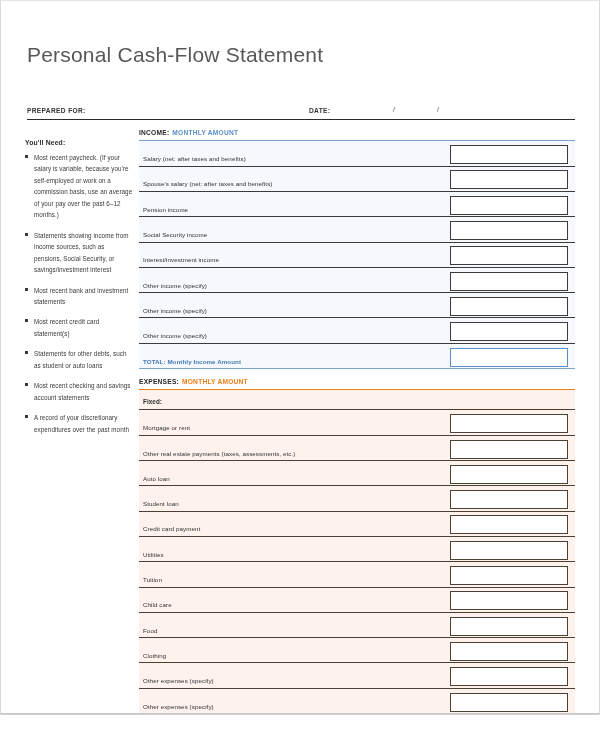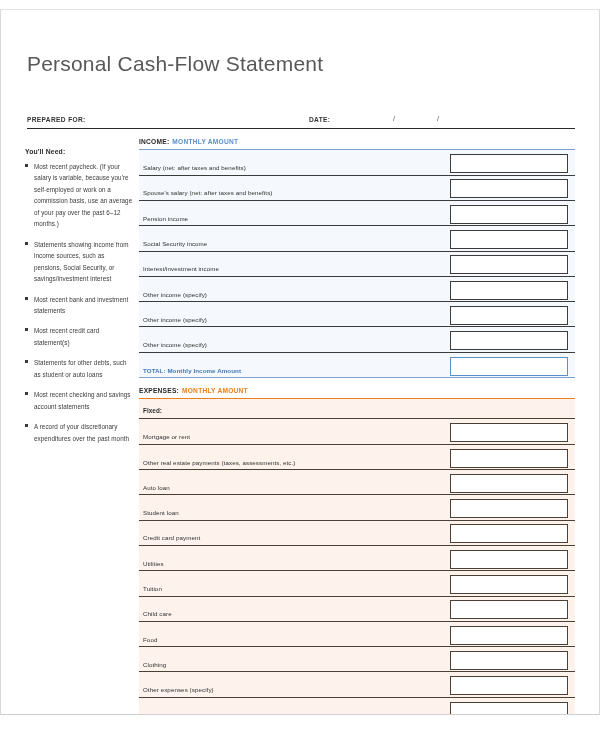--- a/index.html
+++ b/index.html
@@ -12,21 +12,21 @@
     height: 730px;
     font-family: "Liberation Sans", sans-serif;
     overflow: hidden;
     position: relative;
   }
 
   
   #page {
     position: absolute;
     left: 0;
-    top: 9px;
+    top: 0;
     width: 600px;
     height: 714px;
     background: #ffffff;
     box-sizing: border-box;
     border-left: 1px solid #d9d9d9;
     border-right: 1px solid #d9d9d9;
     border-top: 1px solid #e3e3e3;
     border-bottom: 1px solid #c9c9c9;
     overflow: hidden;
   }

